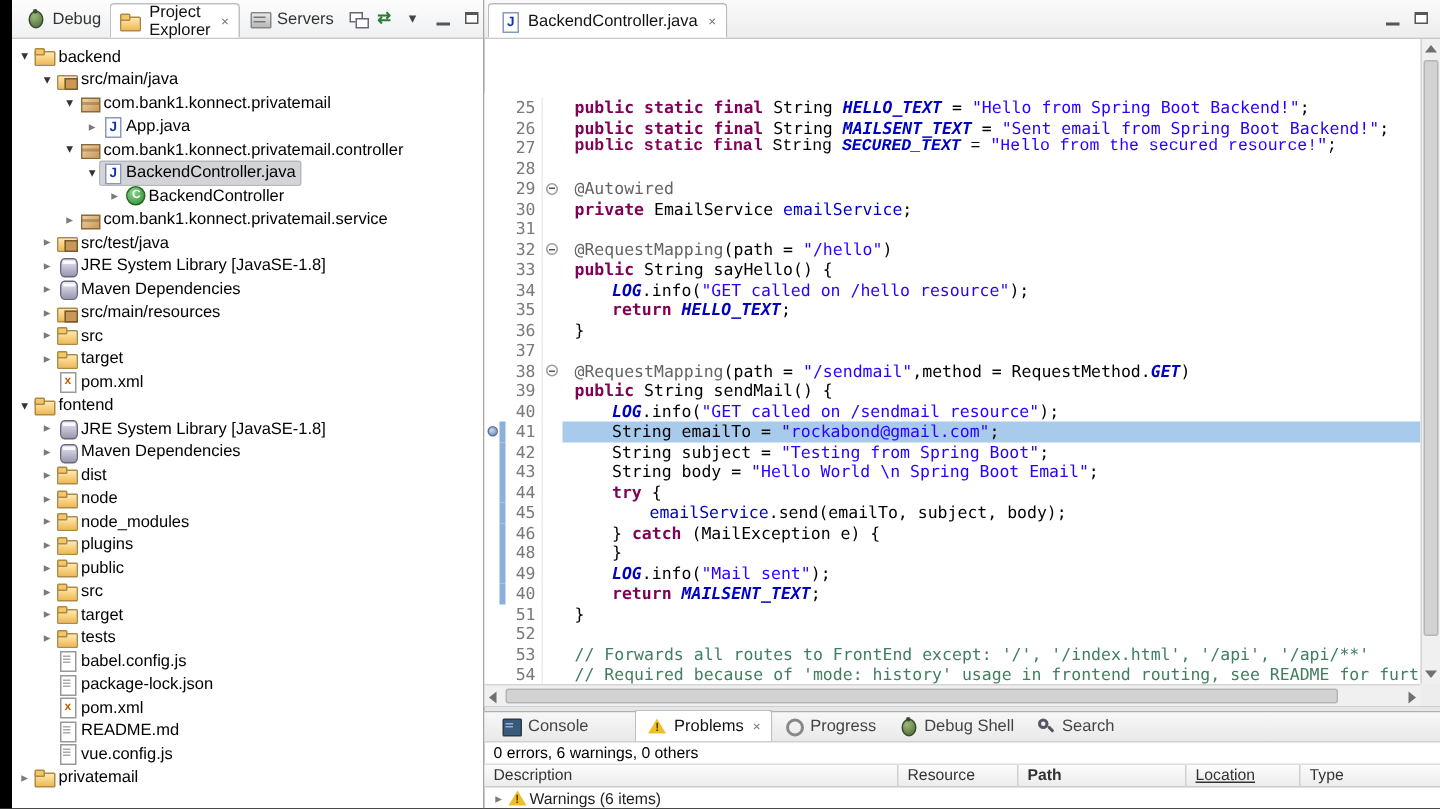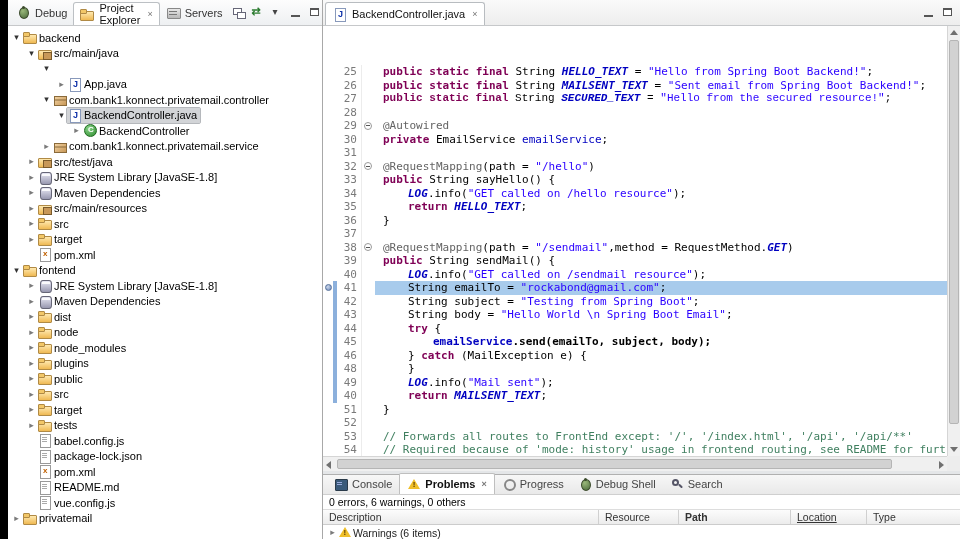--- a/index.html
+++ b/index.html
@@ -91,21 +91,21 @@
   .hthumb{position:absolute;top:2px;bottom:2px;left:14px;right:55px;background:#d2d2d2;border:1px solid #b5b5b5;border-radius:2px;}
   .sa-left{left:3px;top:4px;border-top:4px solid transparent;border-bottom:4px solid transparent;border-right:5px solid #707070;}
   .sa-right{right:3px;top:4px;border-top:4px solid transparent;border-bottom:4px solid transparent;border-left:5px solid #707070;}
   .scorner{position:absolute;right:0;bottom:0;width:13px;height:15px;background:#ededed;}
 
   
   .sash{position:absolute;left:323px;top:471px;width:637px;height:3px;background:#e4e6e8;}
   .bottom-panel{position:absolute;left:323px;top:474px;width:637px;height:65px;background:#fff;border-top:1px solid #b0b0b0;box-sizing:border-box;}
   .btabs{height:20px;background:linear-gradient(#f7f7f7,#e9e9e9);border-bottom:1px solid #cfcfcf;display:flex;align-items:flex-end;padding-left:4px;box-sizing:border-box;}
   .btab{display:flex;align-items:center;gap:3px;height:20px;padding:0 7px;font-size:11px;color:#444;cursor:default;}
-  .btab.active{background:#fff;border:1px solid #bfbfbf;border-bottom:none;border-radius:2px 2px 0 0;font-weight:bold;color:#111;}
+  .btab.active{background:#fff;border:1px solid #bfbfbf;border-bottom:none;border-radius:2px 2px 0 0;font-weight:normal;color:#111;margin-left:24px;}
   .summary{height:14px;line-height:14px;font-size:10.5px;padding-left:6px;color:#000;}
   .phead{height:16px;display:flex;background:linear-gradient(#fcfcfc,#ececec);border-top:1px solid #ddd;border-bottom:1px solid #ccc;box-sizing:border-box;}
   .hc{font-size:10.5px;color:#333;line-height:14px;padding-left:6px;border-right:1px solid #d0d0d0;box-sizing:border-box;}
   .hc:nth-child(1){width:276px;}
   .hc:nth-child(2){width:80px;}
   .hc:nth-child(3){width:112px;font-weight:bold;}
   .hc:nth-child(4){width:76px;text-decoration:underline;}
   .hc:nth-child(5){flex:1;border-right:none;}
   .prow{display:flex;align-items:center;height:15px;font-size:10.5px;padding-left:4px;color:#222;}
 </style>
@@ -149,20 +149,24 @@
         </div>
         <div class="tree-row" style="padding-left: 18px;">
           <span class="arrow exp">▾</span>
           <span class="node">
             <span class="ticon i-srcf"></span>
             <span class="tlabel">src/main/java</span>
           </span>
         </div>
         <div class="tree-row" style="padding-left: 33px;">
           <span class="arrow exp">▾</span>
+          <span class="node">
+            <span class="ticon i-pkg"></span>
+            <span class="tlabel">com.bank1.konnect.privatemail</span>
+          </span>
         </div>
         <div class="tree-row" style="padding-left: 48px;">
           <span class="arrow">▸</span>
           <span class="node">
             <span class="ticon i-jfile"></span>
             <span class="tlabel">App.java</span>
           </span>
         </div>
         <div class="tree-row" style="padding-left: 33px;">
           <span class="arrow exp">▾</span>
@@ -502,21 +506,21 @@
           <div class="cl">
             <span class="ann diff"></span>
             <span class="num">44</span>
             <span class="fold"></span>
             <span class="ct" style="padding-left: 33px;"><span class="t-k">try</span><span class="t-d"> {</span></span>
           </div>
           <div class="cl">
             <span class="ann diff"></span>
             <span class="num">45</span>
             <span class="fold"></span>
-            <span class="ct" style="padding-left: 58px; font-weight: bold;"><span class="t-fl">emailService</span><span class="t-d">.send(emailTo, subject, body);</span></span>
+            <span class="ct" style="padding-left: 58px;"><span class="t-fl">emailService</span><span class="t-d">.send(emailTo, subject, body);</span></span>
           </div>
           <div class="cl">
             <span class="ann diff"></span>
             <span class="num">46</span>
             <span class="fold"></span>
             <span class="ct" style="padding-left: 33px;"><span class="t-d">} </span><span class="t-k">catch</span><span class="t-d"> (MailException e) {</span></span>
           </div>
           <div class="cl">
             <span class="ann diff"></span>
             <span class="num">48</span>

